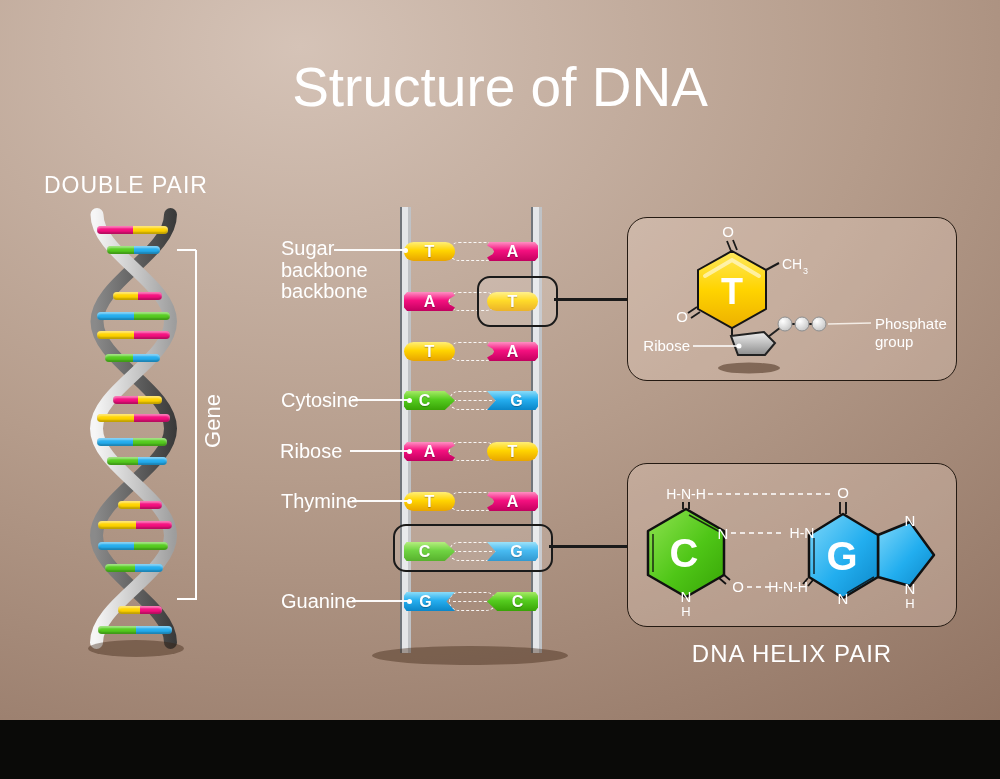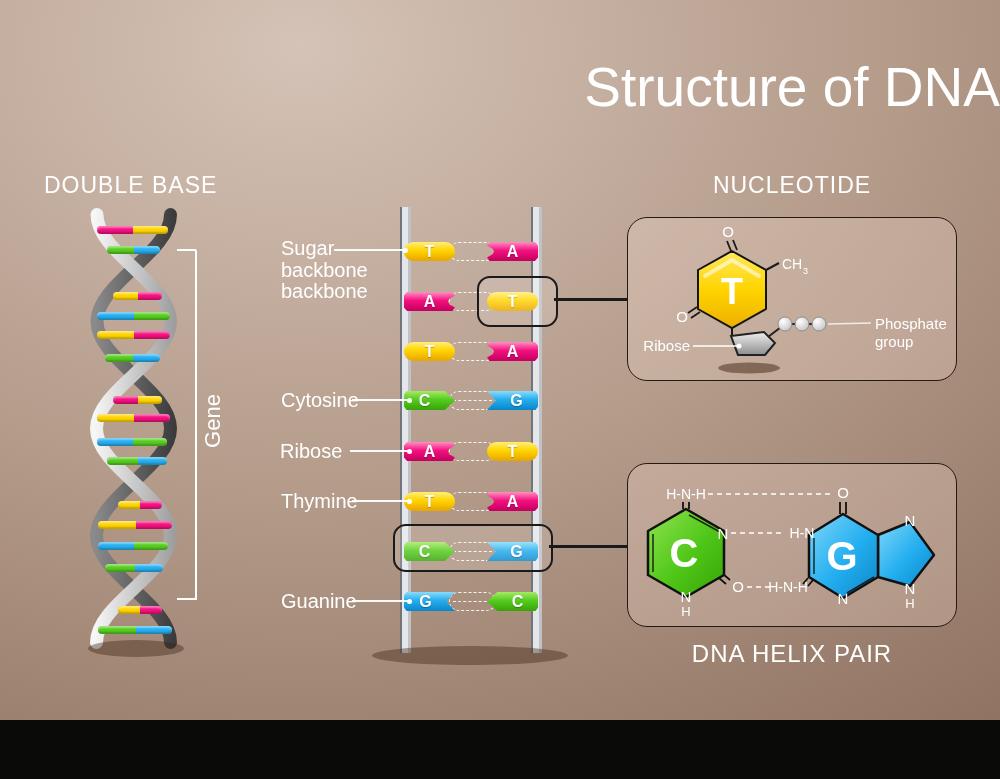--- a/index.html
+++ b/index.html
@@ -3,21 +3,21 @@
 <meta charset="utf-8">
 <style>
   html,body{margin:0;padding:0;background:#333;}
   #canvas{position:relative;width:1000px;height:779px;overflow:hidden;
     font-family:"Liberation Sans",sans-serif;
     background:radial-gradient(ellipse 1200px 900px at 30% 6%, #d5c3b7 0%, #bca successfully 0,#b59c8b 45%, #8c6e5d 100%);
     background:radial-gradient(ellipse 1200px 900px at 30% 6%, #d5c3b7 0%, #b59c8b 48%, #8c6e5d 100%);}
   .abs{position:absolute;}
 
   
-  #main-title{left:0;top:55px;width:1000px;text-align:right;font-size:55px;color:#fff;}
+  #main-title{left:0;top:55px;width:1000px;text-align:center;font-size:55px;color:#fff;}
   #hd-helix{left:44px;top:172px;font-size:23px;letter-spacing:1px;color:#fff;}
   #hd-nucleotide{left:627px;top:172px;width:330px;text-align:center;font-size:23px;letter-spacing:1px;color:#fff;}
   #cap-basepair{left:627px;top:640px;width:330px;text-align:center;font-size:24px;letter-spacing:1px;color:#fff;}
 
   
   #helix-svg{left:0;top:0;}
   .h-rung{position:absolute;height:8px;border-radius:4px;box-shadow:inset 0 2px 2px rgba(255,255,255,.45), inset 0 -2px 2px rgba(0,0,0,.25);}
   #helix-shadow{left:88px;top:640px;width:96px;height:17px;border-radius:50%;background:rgba(58,32,16,.40);}
   #gene-line{left:195px;top:250px;width:2px;height:350px;background:#fff;}
   #gene-tick-top{left:177px;top:249px;width:19px;height:2px;background:#fff;}
@@ -78,22 +78,21 @@
 
   
   #footer{left:0;top:720px;width:1000px;height:59px;background:var(--footer-bg);}
 </style>
 </head>
 <body>
 
 <div id="canvas">
 
   <div class="abs" id="main-title">Structure of DNA</div>
-  <div class="abs" id="hd-helix">DOUBLE BASE</div>
-  <div class="abs" id="hd-nucleotide">NUCLEOTIDE</div>
+  <div class="abs" id="hd-helix">DOUBLE PAIR</div>
 
   <svg class="abs" id="helix-svg" width="260" height="700" viewBox="0 0 260 700">
     <defs>
       <linearGradient id="gLight" x1="95" y1="0" x2="175" y2="0" gradientUnits="userSpaceOnUse">
         <stop offset="0" stop-color="#f6f6f6"></stop>
           <stop offset="1" stop-color="#9d9d9d"></stop>
       </linearGradient>
       <linearGradient id="gDark" x1="95" y1="0" x2="175" y2="0" gradientUnits="userSpaceOnUse">
         <stop offset="0" stop-color="#8a8a8a"></stop>
           <stop offset="1" stop-color="#3a3a3a"></stop>

